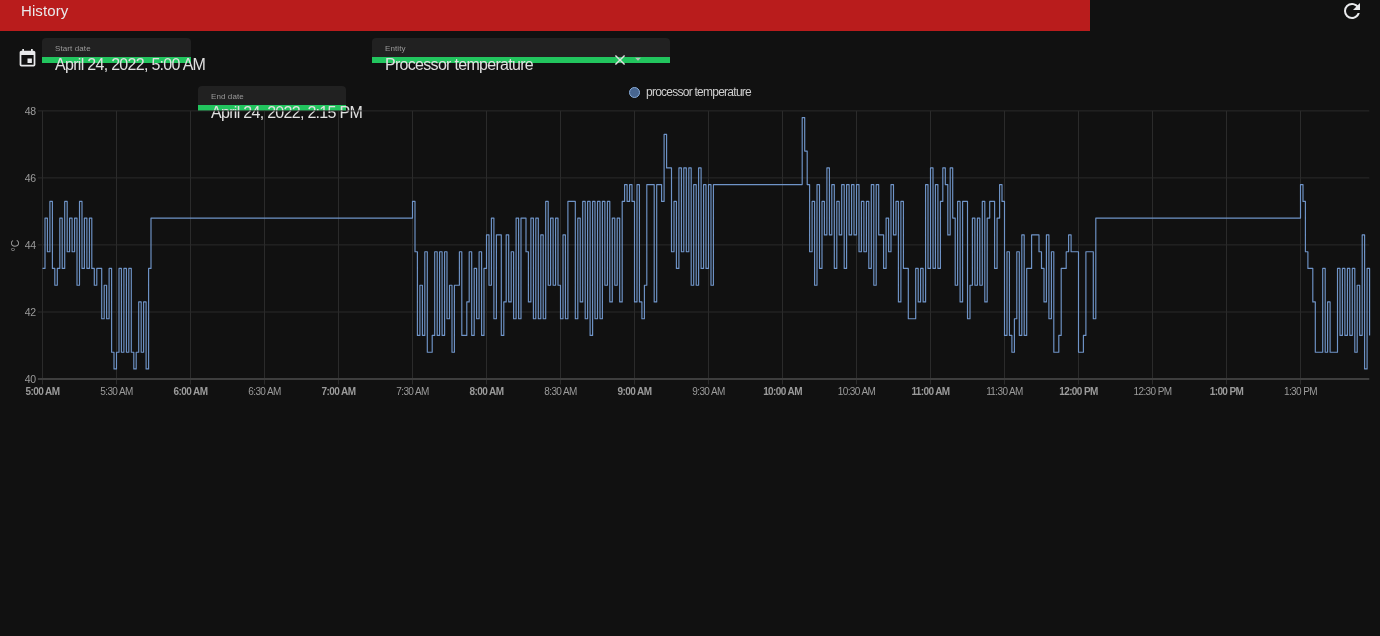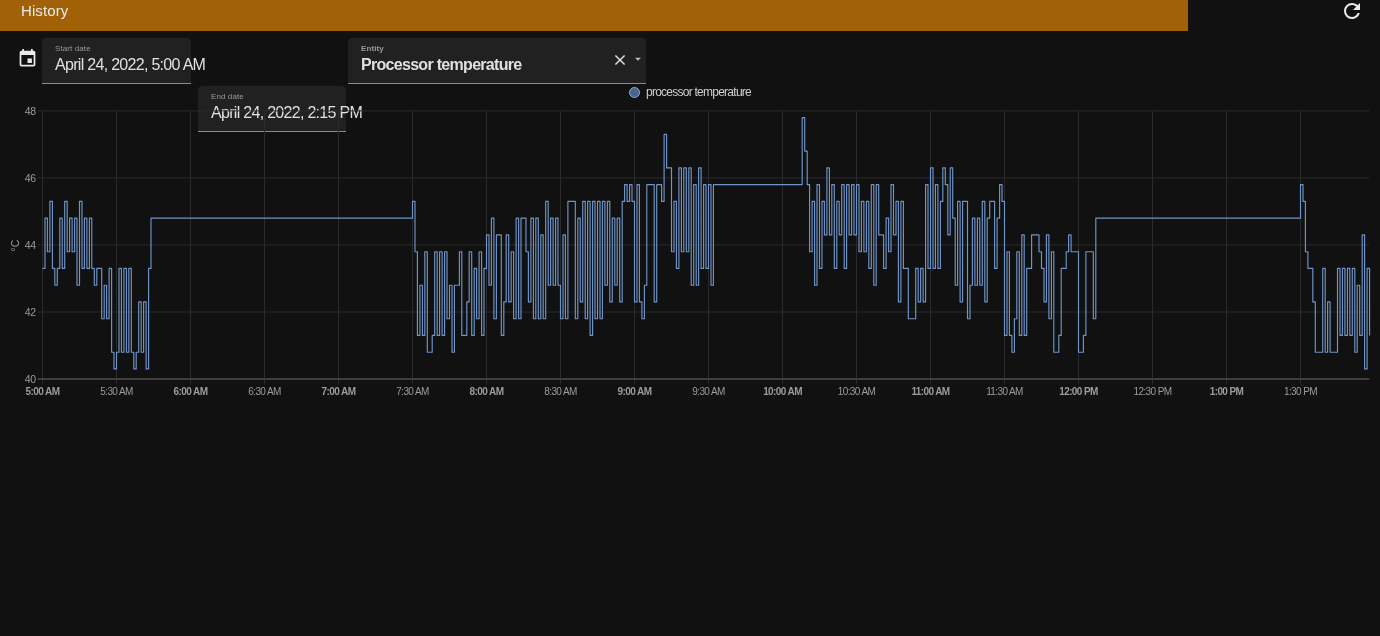--- a/index.html
+++ b/index.html
@@ -1,23 +1,23 @@
 <!DOCTYPE html>
 <html><head><meta charset="utf-8">
 <style>
 html,body{margin:0;padding:0;background:#111111;width:1380px;height:636px;overflow:hidden;}
 *{box-sizing:border-box;font-family:"Liberation Sans",sans-serif;}
-.header{position:absolute;left:0;top:0;width:1188px;height:31px;background:#a16207;}
+.header{position:absolute;left:0;top:0;width:1090px;height:31px;background:#b91c1c;}
 .title{position:absolute;left:21px;top:2px;font-size:15px;color:#e9eaec;letter-spacing:0.1px;}
 .refresh{position:absolute;left:1340px;top:-1px;}
 .cal{position:absolute;left:17px;top:48px;}
-.field{position:absolute;top:38px;height:46px;background:#212121;border-bottom:1px solid #22c55e;border-radius:4px 4px 0 0;padding-left:16px;}
+.field{position:absolute;top:38px;height:25px;background:#212121;border-bottom:6px solid #22c55e;border-radius:4px 4px 0 0;padding-left:16px;}
 .f1{left:42px;width:149px;}
 .f2{left:198px;width:148px;margin-top:48px;}
-.f3{left:348px;width:298px;font-weight:bold;}
+.f3{left:372px;width:298px;}
 .flabel{position:absolute;left:13px;top:6px;font-size:8px;color:#9a9a9a;letter-spacing:0.1px;}
 .fvalue{position:absolute;left:13px;top:18px;font-size:16px;color:#e0e0e0;letter-spacing:-0.7px;white-space:nowrap;}
 .clearx{position:absolute;left:608px;top:48px;}
 .caret{position:absolute;left:631px;top:52px;}
 .legend{position:absolute;left:0;top:85px;width:1380px;text-align:center;font-size:12px;color:#cfcfcf;letter-spacing:-0.75px;}
 .legend .dot{display:inline-block;width:11px;height:11px;border-radius:50%;background:#47658f;border:1.6px solid #8aadda;vertical-align:-2px;margin-right:6px;}
 svg text{font-family:"Liberation Sans",sans-serif;}
 </style></head>
 <body>
 <div class="header">

